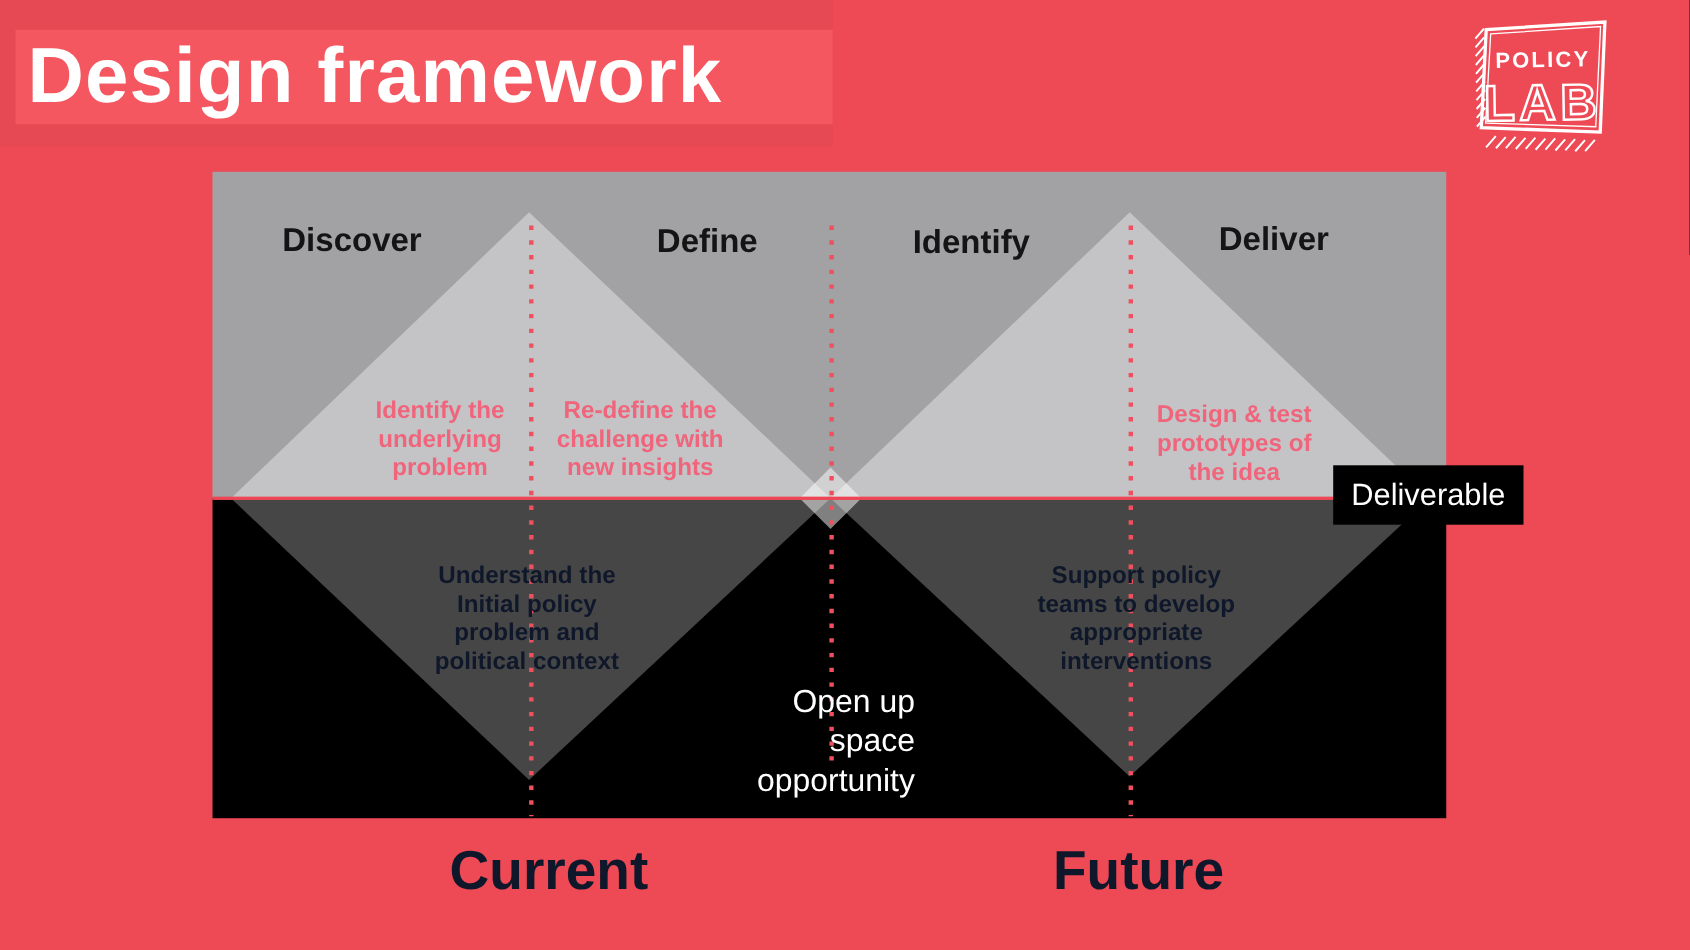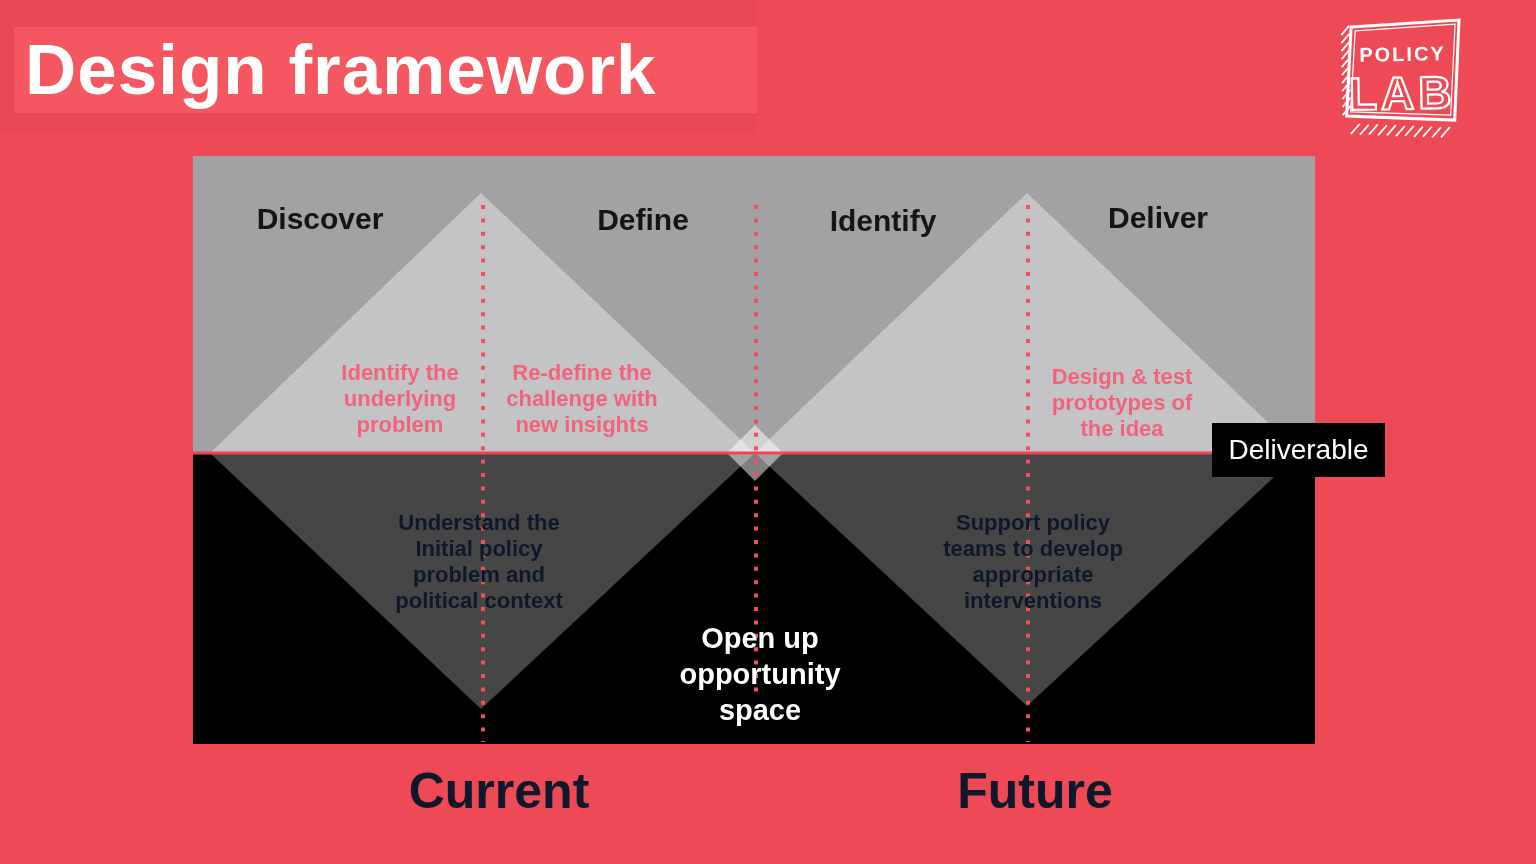--- a/index.html
+++ b/index.html
@@ -29,22 +29,22 @@
   }
   .focus{
     position:absolute;transform:translateX(-50%);text-align:center;
     font-size:22px;font-weight:700;line-height:26px;color:#f0647c;white-space:nowrap;
   }
   .note{
     position:absolute;transform:translateX(-50%);text-align:center;
     font-size:22px;font-weight:700;line-height:26px;color:#0f172a;white-space:nowrap;
   }
   .opportunity{
-    position:absolute;transform:translateX(-50%);text-align:center;
-    font-size:29px;font-weight:700;line-height:36px;color:#ffffff;white-space:nowrap;
+    position:absolute;transform:translateX(-50%);text-align:right;
+    font-size:29px;font-weight:400;line-height:36px;color:#ffffff;white-space:nowrap;
   }
   .tag{
     position:absolute;background:#000000;color:#ffffff;
     display:flex;align-items:center;justify-content:center;
     font-size:28px;font-weight:400;white-space:nowrap;
   }
   .timeline-label{
     position:absolute;transform:translate(-50%,-50%);
     font-size:50px;font-weight:700;color:#0f172a;white-space:nowrap;
   }
@@ -114,22 +114,22 @@
   </div>
   <div class="note" style="left:1033px;top:510px">
     <div>Support policy</div>
     <div>teams to develop</div>
     <div>appropriate</div>
     <div>interventions</div>
   </div>
 
   <div class="opportunity" style="left:760px;top:620px">
     <div>Open up</div>
+    <div>space</div>
     <div>opportunity</div>
-    <div>space</div>
   </div>
 
   <div class="tag" style="left:1212px;top:423px;width:173px;height:54px">Deliverable</div>
 
   <div class="timeline-label" style="left:499px;top:791px">Current</div>
   <div class="timeline-label" style="left:1035px;top:791px">Future</div>
 
 </div>
 
 </body></html>

